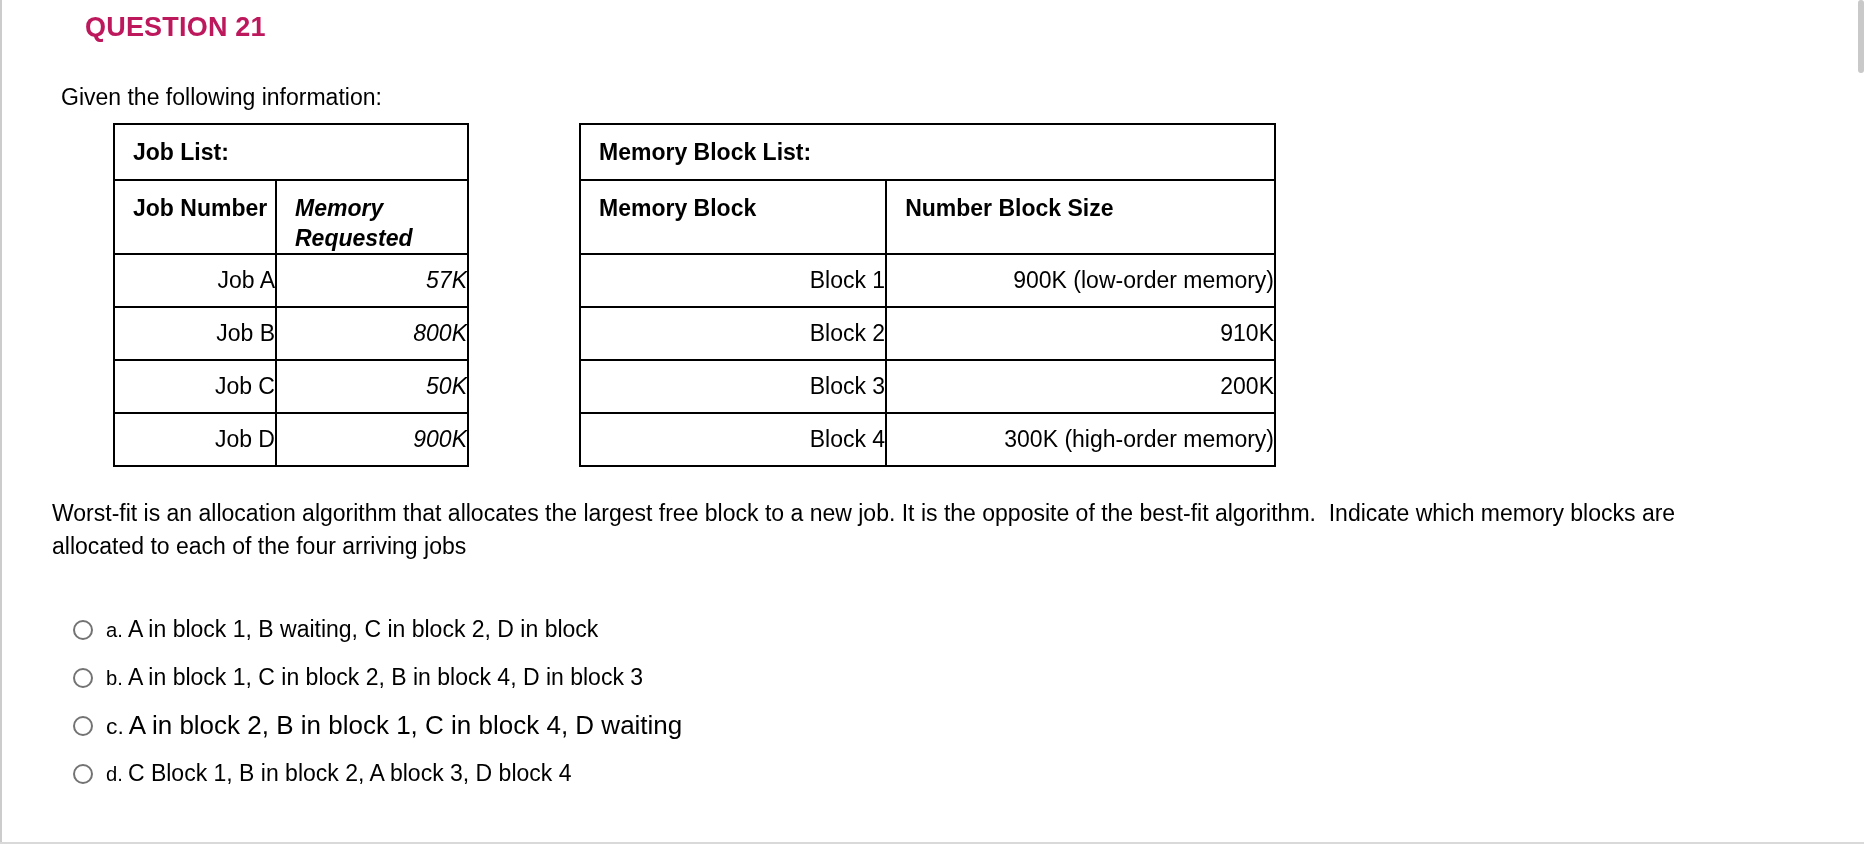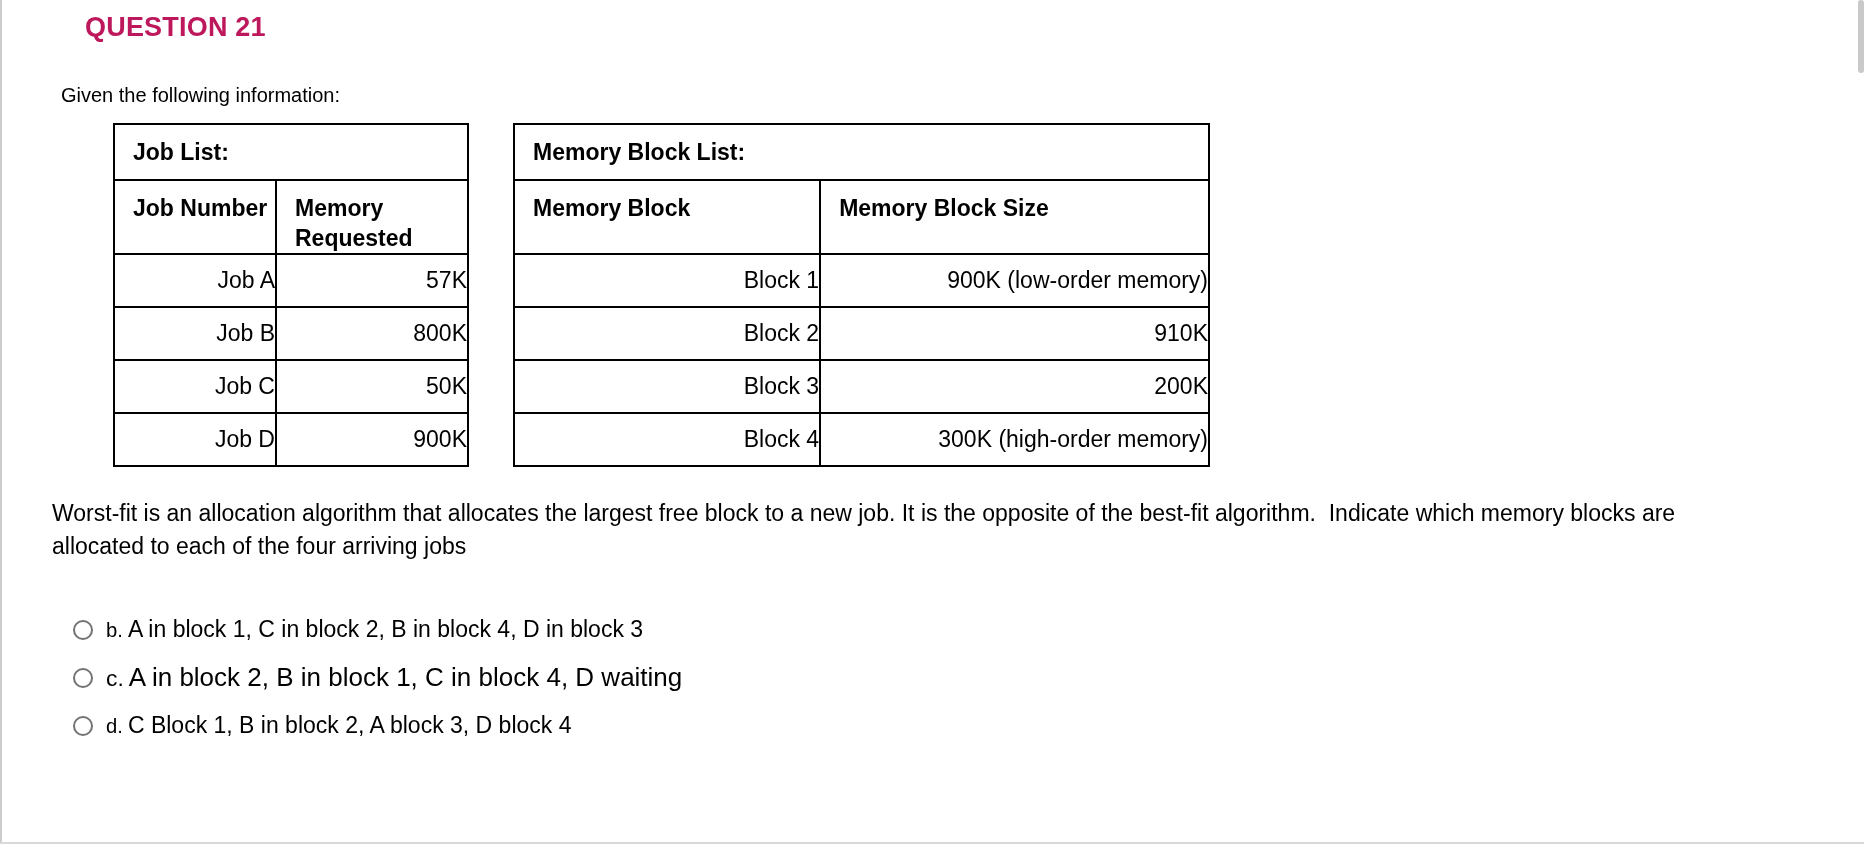--- a/index.html
+++ b/index.html
@@ -23,25 +23,25 @@
     position: absolute; right: 0; top: 0; width: 6px; height: 73px;
     background: #c9c9c9; border-radius: 3px;
   }
   .q-header {
     position: absolute; left: 85px; top: 12px;
     font-size: 27px; font-weight: 700; color: #be185d;
     letter-spacing: 0.2px;
   }
   .intro {
     position: absolute; left: 61px; top: 84px;
-    font-size: 20px;
+    font-size: 23px;
   }
   .tables {
     position: absolute; left: 113px; top: 123px;
-    display: flex; gap: 44px;
+    display: flex; gap: 110px;
   }
   table.qt {
     border-collapse: collapse;
     background: #ffffff;
   }
   table.qt td {
     border: 2px solid #000000;
     font-size: 23px;
     padding-left: 18px;
     vertical-align: middle;
@@ -53,21 +53,21 @@
   table.qt td.colhead {
     height: 74px;
     font-weight: 700;
     vertical-align: top;
     padding-top: 12px;
     line-height: 30px;
   }
   table.qt td.cell { height: 53px; text-align: right; }
   table.jobs { width: 356px; }
   table.jobs td.c1 { width: 163px; }
-  table.jobs td.c2 { width: 193px; }
+  table.jobs td.c2 { width: 193px; font-style: italic; }
   table.mem { width: 697px; }
   table.mem td.c1 { width: 307px; border-radius: 13px; }
   table.mem td.c2 { width: 390px; }
   .prompt {
     position: absolute; left: 52px; top: 497px;
     width: 1680px;
     font-size: 23px; line-height: 33px;
     white-space: pre-wrap;
   }
   .options {
@@ -131,21 +131,21 @@
   </tbody>
     </table>
 
   <table class="qt mem">
     <tbody>
         <tr>
       <td class="title" colspan="2">Memory Block List:</td>
     </tr>
     <tr>
       <td class="colhead c1">Memory Block</td>
-      <td class="colhead c2">Memory Block Size</td>
+      <td class="colhead c2">Number Block Size</td>
     </tr>
     <tr>
       <td class="cell c1">Block 1</td>
       <td class="cell c2">900K (low-order memory)</td>
     </tr>
     <tr>
       <td class="cell c1">Block 2</td>
       <td class="cell c2">910K</td>
     </tr>
     <tr>
@@ -158,20 +158,24 @@
     </tr>
   </tbody>
     </table>
 
 </div>
 
 <div class="prompt">Worst-fit is an allocation algorithm that allocates the largest free block to a new job. It is the opposite of the best-fit algorithm.  Indicate which memory blocks are allocated to each of the four arriving jobs</div>
 
 <div class="options">
 
+  <div class="option">
+    <span class="radio"></span>
+    <span class="opt-label"><span class="letter">a.</span><span>A in block 1, B waiting, C in block 2, D in block</span></span>
+  </div>
 
   <div class="option">
     <span class="radio"></span>
     <span class="opt-label"><span class="letter">b.</span><span>A in block 1, C in block 2, B in block 4, D in block 3</span></span>
   </div>
 
   <div class="option large">
     <span class="radio"></span>
     <span class="opt-label"><span class="letter">c.</span><span>A in block 2, B in block 1, C in block 4, D waiting</span></span>
   </div>

